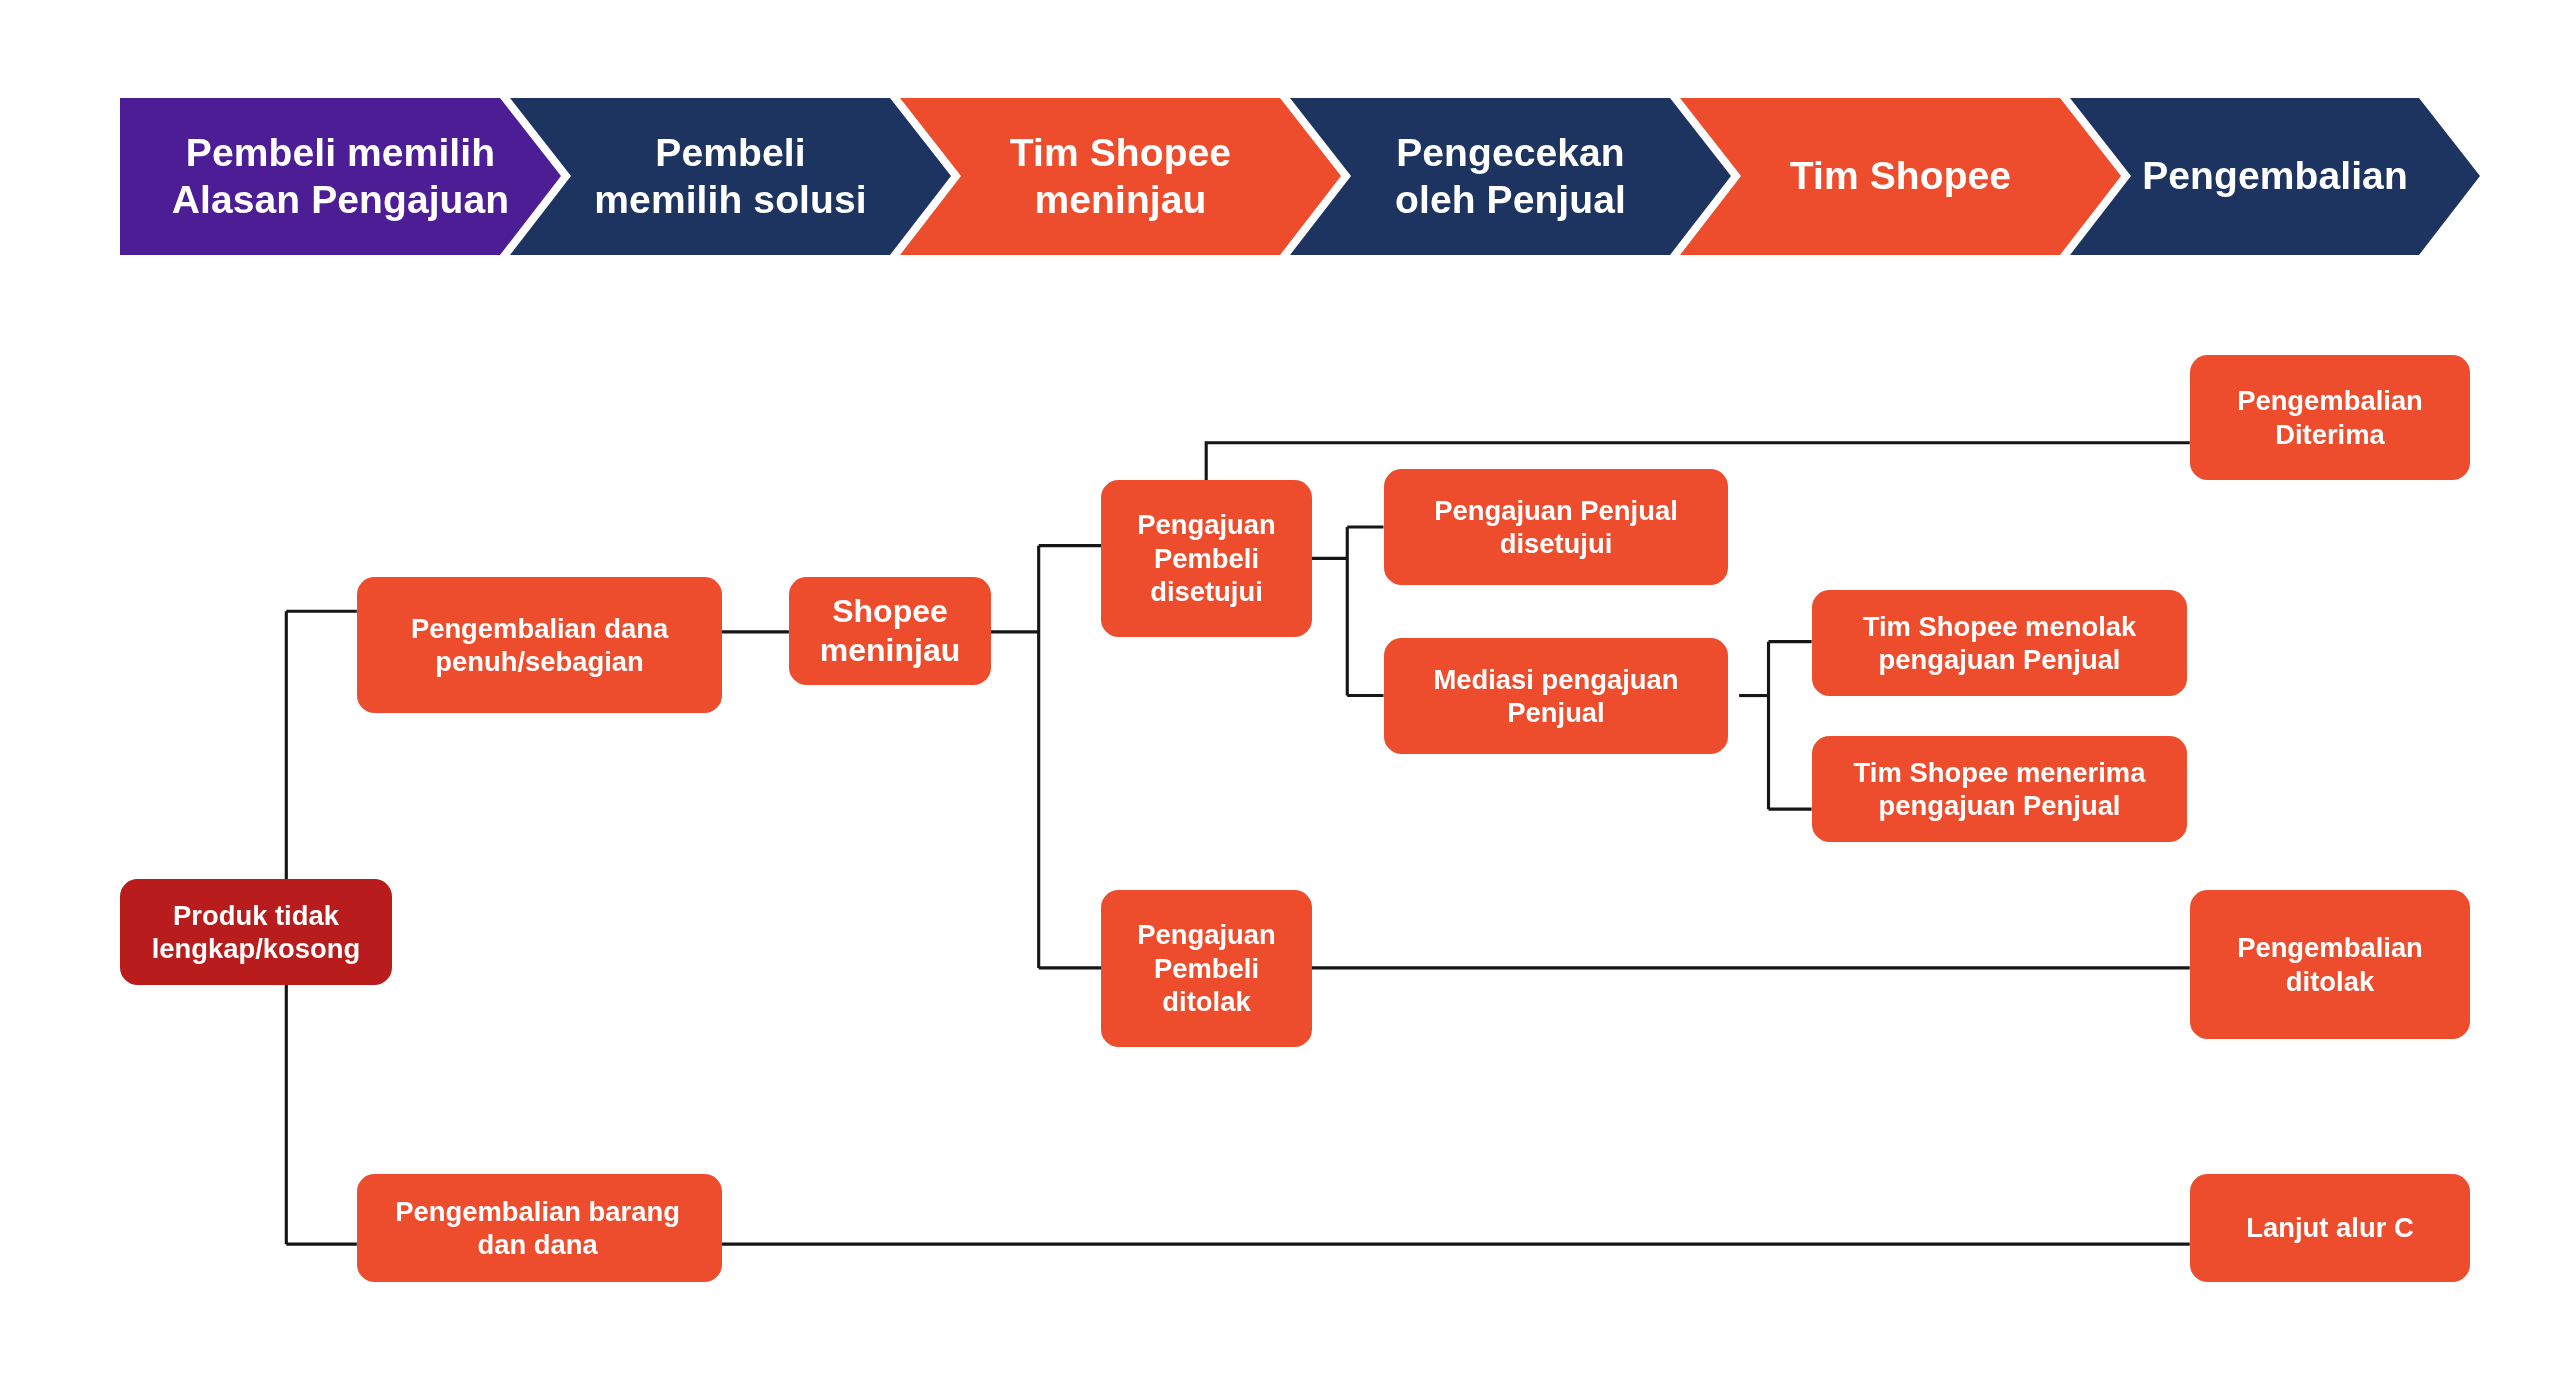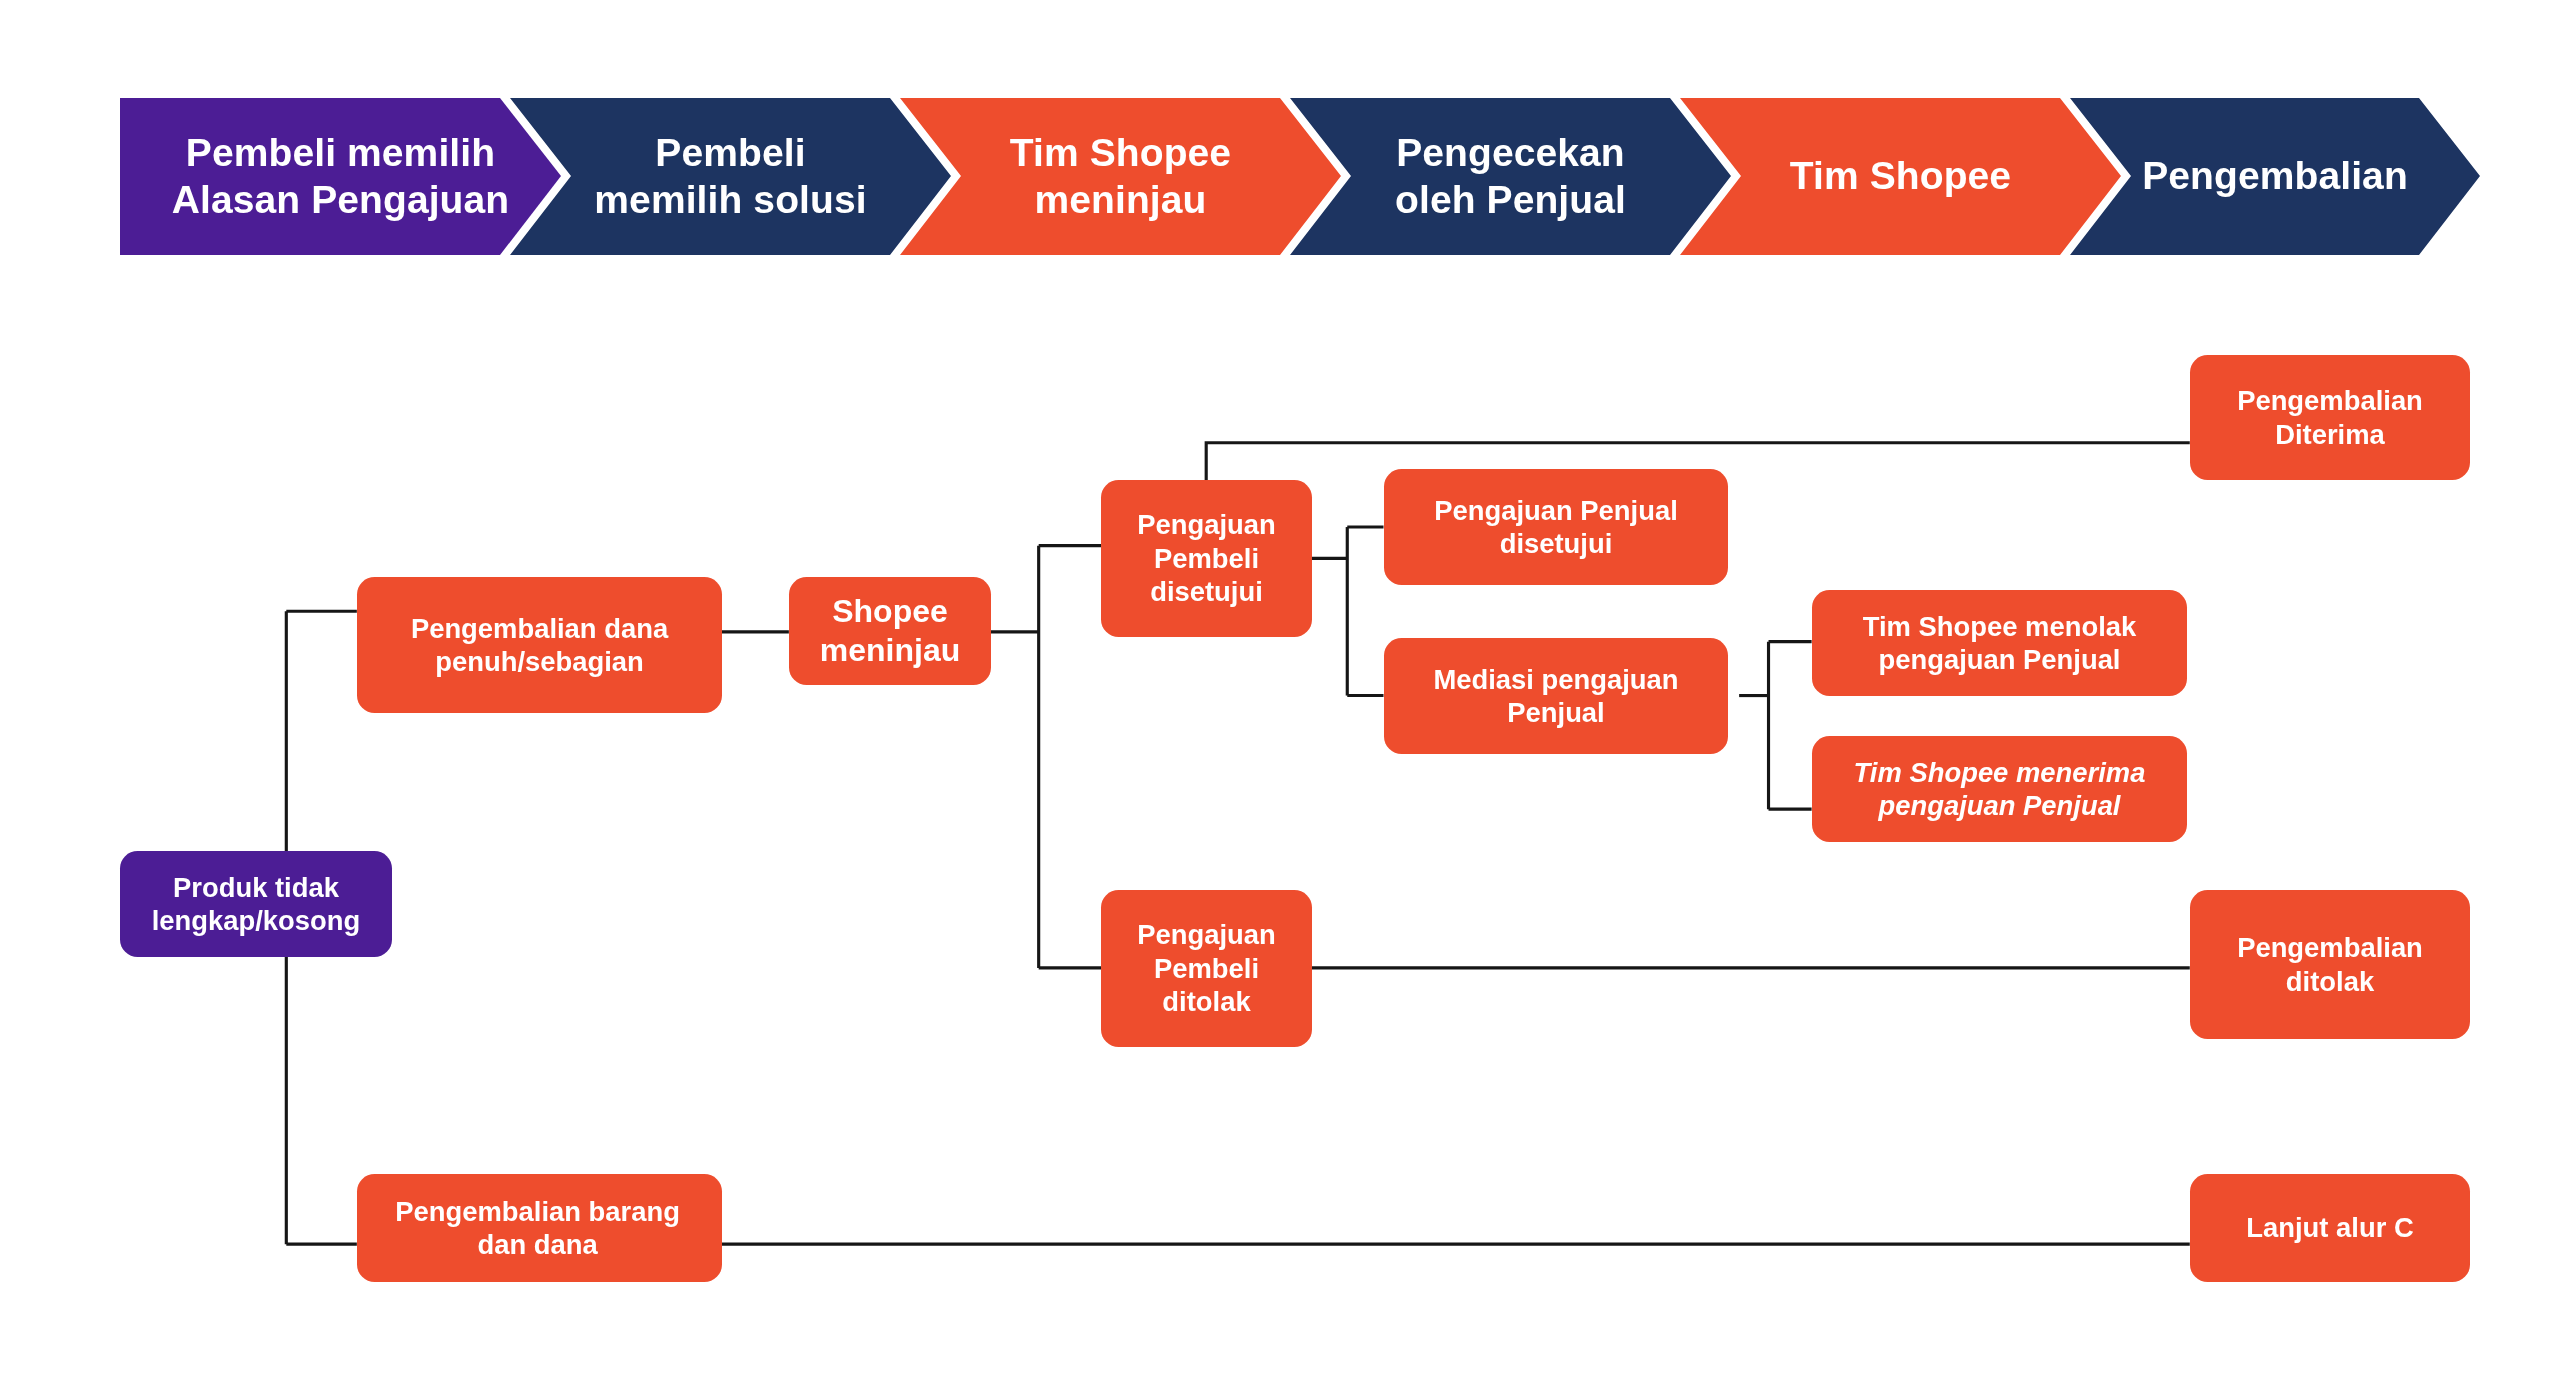--- a/index.html
+++ b/index.html
@@ -72,21 +72,21 @@
     border-radius: 17.6px;
     color: #ffffff;
     text-align: center;
     font-weight: 600;
     line-height: 1.22;
     white-space: pre-line;
     padding: 5.9px 11.8px;
     z-index: 3;
   }
   .node.orange { background: #ee4d2d; }
-  .node.navy   { background: #4c1d95; }
+  .node.navy   { background: #b91c1c; margin-top: 28px; }
 </style>
 </head>
 <body>
 
 <div id="canvas">
 
   <div id="banner">
 
     <div class="chev" style="left:0px; width:441px;
                 background:#4c1d95;
@@ -190,21 +190,21 @@
   <div class="node orange" style="left:1384px; top:638px; width:344px; height:116px; font-size:27.4px;">
     <span>Mediasi pengajuan
 Penjual</span>
   </div>
 
   <div class="node orange" style="left:1812px; top:590px; width:375px; height:106px; font-size:27.4px;">
     <span>Tim Shopee menolak
 pengajuan Penjual</span>
   </div>
 
-  <div class="node orange" style="left:1812px; top:736px; width:375px; height:106px; font-size:27.4px;font-style:italic;">
+  <div class="node orange" style="left:1812px; top:736px; width:375px; height:106px; font-size:27.4px;">
     <span>Tim Shopee menerima
 pengajuan Penjual</span>
   </div>
 
   <div class="node orange" style="left:2190px; top:355px; width:280px; height:125px; font-size:27.4px;">
     <span>Pengembalian
 Diterima</span>
   </div>
 
   <div class="node orange" style="left:1101px; top:890px; width:211px; height:157px; font-size:27.4px;">

